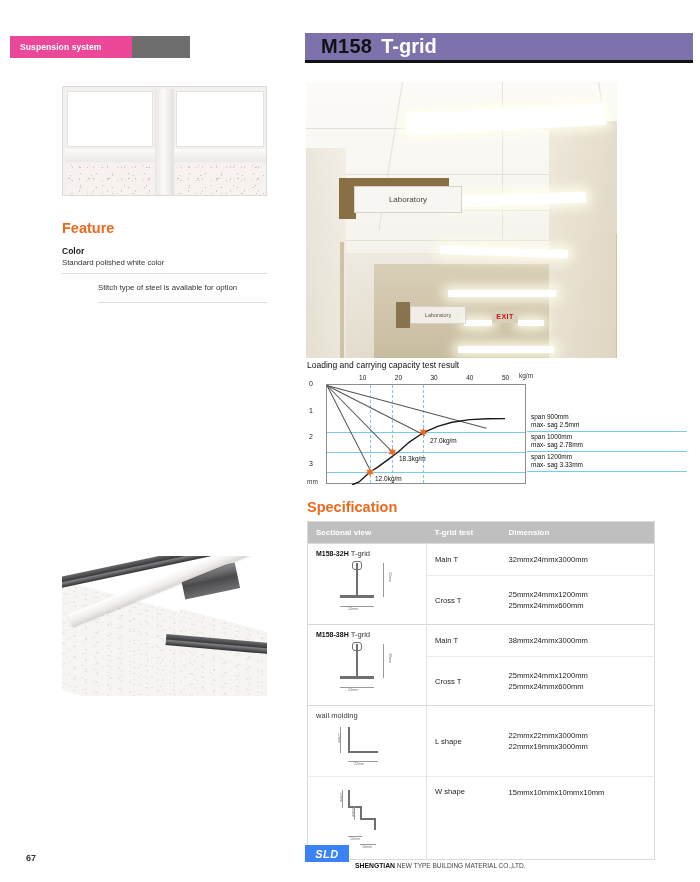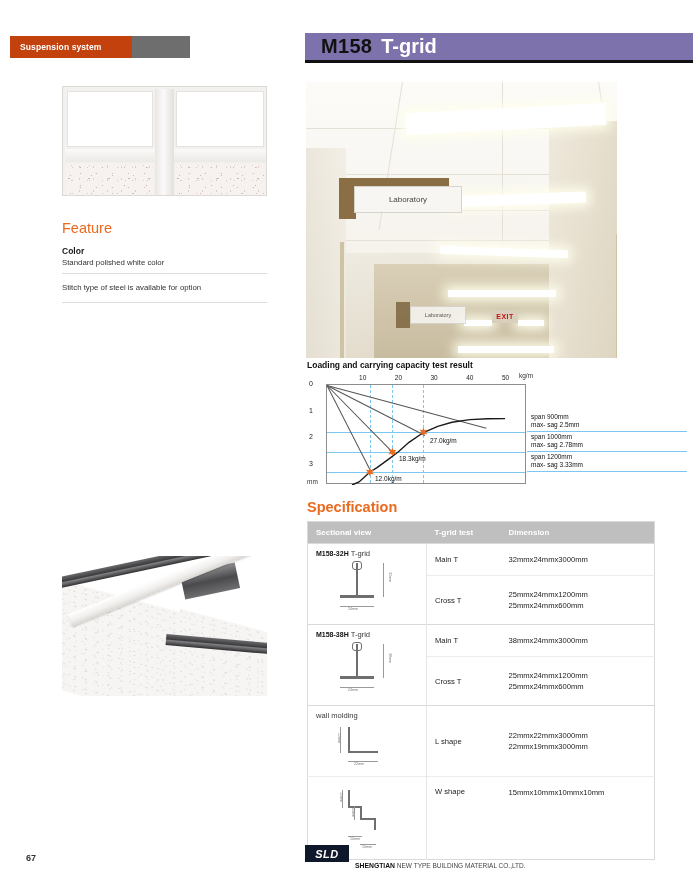--- a/index.html
+++ b/index.html
@@ -8,21 +8,21 @@
     background: #ffffff;
     font-family: "Liberation Sans", sans-serif;
     position: relative;
     overflow: hidden;
     color: #231f20;
   }
 
   
   .cat-tab { position: absolute; left: 10px; top: 36px; width: 180px; height: 22px; display: flex; }
   .cat-tab-orange {
-    flex: 0 0 122px; background: #c2410c;
+    flex: 0 0 122px; background: #ec4899;
     color: #ffffff; font-size: 8.5px; font-weight: bold;
     display: flex; align-items: center; padding-left: 10px;
     letter-spacing: .1px;
   }
   .cat-tab-grey { flex: 1; background: #6e6e6e; }
 
   
   .xsec-photo {
     position: absolute; left: 62px; top: 86px; width: 205px; height: 110px;
     background: #f3f1ef; border: 1px solid #dddad6; overflow: hidden;
@@ -53,25 +53,25 @@
       radial-gradient(circle at 95% 25%, #cab8b3 .5px, transparent .6px);
     background-size: 17px 15px, 21px 18px, 15px 13px, 19px 16px, 23px 19px,
                      16px 14px, 20px 17px, 18px 15px, 22px 18px, 14px 12px;
   }
   .xsec-t1 { left: 3px; width: 88px; }
   .xsec-t2 { left: 112px; width: 90px; }
 
   
   .feature-h {
     position: absolute; left: 62px; top: 220px;
-    font-size: 14.5px; font-weight: normal; color: #ea6a1e;
+    font-size: 14.5px; font-weight: bold; color: #ea6a1e;
   }
   .feature-list { position: absolute; left: 62px; top: 242px; width: 205px; }
   .f-row { border-bottom: 1px solid #dcdcdc; padding: 3px 0 4px; }
-  .f-row:last-child { border-bottom: 1px solid #dcdcdc; }
+  .f-row:last-child { border-bottom: 1px solid #dcdcdc; margin-left: 36px; }
   .f-label { font-size: 8.5px; font-weight: bold; color: #1a1a1a; line-height: 12px; }
   .f-value { font-size: 7.8px; color: #333333; line-height: 12px; }
   .f-note  { font-size: 7.8px; color: #333333; line-height: 12px; padding: 5px 0 4px; }
 
   
   .inst-photo {
     position: absolute; left: 62px; top: 556px; width: 205px; height: 140px;
     background: #ffffff; overflow: hidden;
   }
   .inst-tile-bg { position: absolute; inset: 0; background: #ffffff; }
@@ -164,21 +164,21 @@
   .exit-sign {
     position: absolute; left: 186px; top: 228px; width: 26px; height: 13px;
     background: #d8d0bc; display: flex; align-items: center; justify-content: center;
     color: #cc1111; font-size: 7px; font-weight: bold; letter-spacing: .5px;
   }
   .door-frame { position: absolute; background: #cfc3a6; }
 
   
   .chart-title {
     position: absolute; left: 307px; top: 360px;
-    font-size: 8.5px; font-weight: bold; color: #111;
+    font-size: 8.5px; font-weight: normal; color: #111;
   }
   .chart-wrap { position: absolute; left: 307px; top: 372px; width: 384px; height: 128px; }
   .chart-unit {
     position: absolute; left: 212px; top: 0; font-size: 6.5px; color: #333;
   }
   .chart-plot {
     position: absolute; left: 19px; top: 12px; width: 200px; height: 100px;
     border: 1px solid #8d8d8d; background: #ffffff;
   }
   .ytick { position: absolute; left: 2px; font-size: 7px; color: #222; }
@@ -223,21 +223,21 @@
 
   
   .prof { position: relative; width: 92px; height: 54px; margin: 3px 0 4px 10px; }
   .pl { position: absolute; background: #6f6f6f; }
   .dimline { position: absolute; background: #9a9a9a; }
   .dimtxt { position: absolute; font-size: 3.6px; color: #777; white-space: nowrap; }
 
   
   .logo-box {
     position: absolute; left: 305px; top: 845px; width: 44px; height: 17px;
-    background: #0f172a; display: flex; align-items: center; justify-content: center;
+    background: #3b82f6; display: flex; align-items: center; justify-content: center;
   }
   .logo-box span {
     color: #ffffff; font-size: 11px; font-weight: bold; font-style: italic;
     letter-spacing: .5px;
   }
   .footer-txt { position: absolute; left: 355px; top: 862px; font-size: 6.5px; color: #444; }
   .footer-txt b { color: #111; font-size: 6.8px; }
 </style>
 </head>
 <body>

